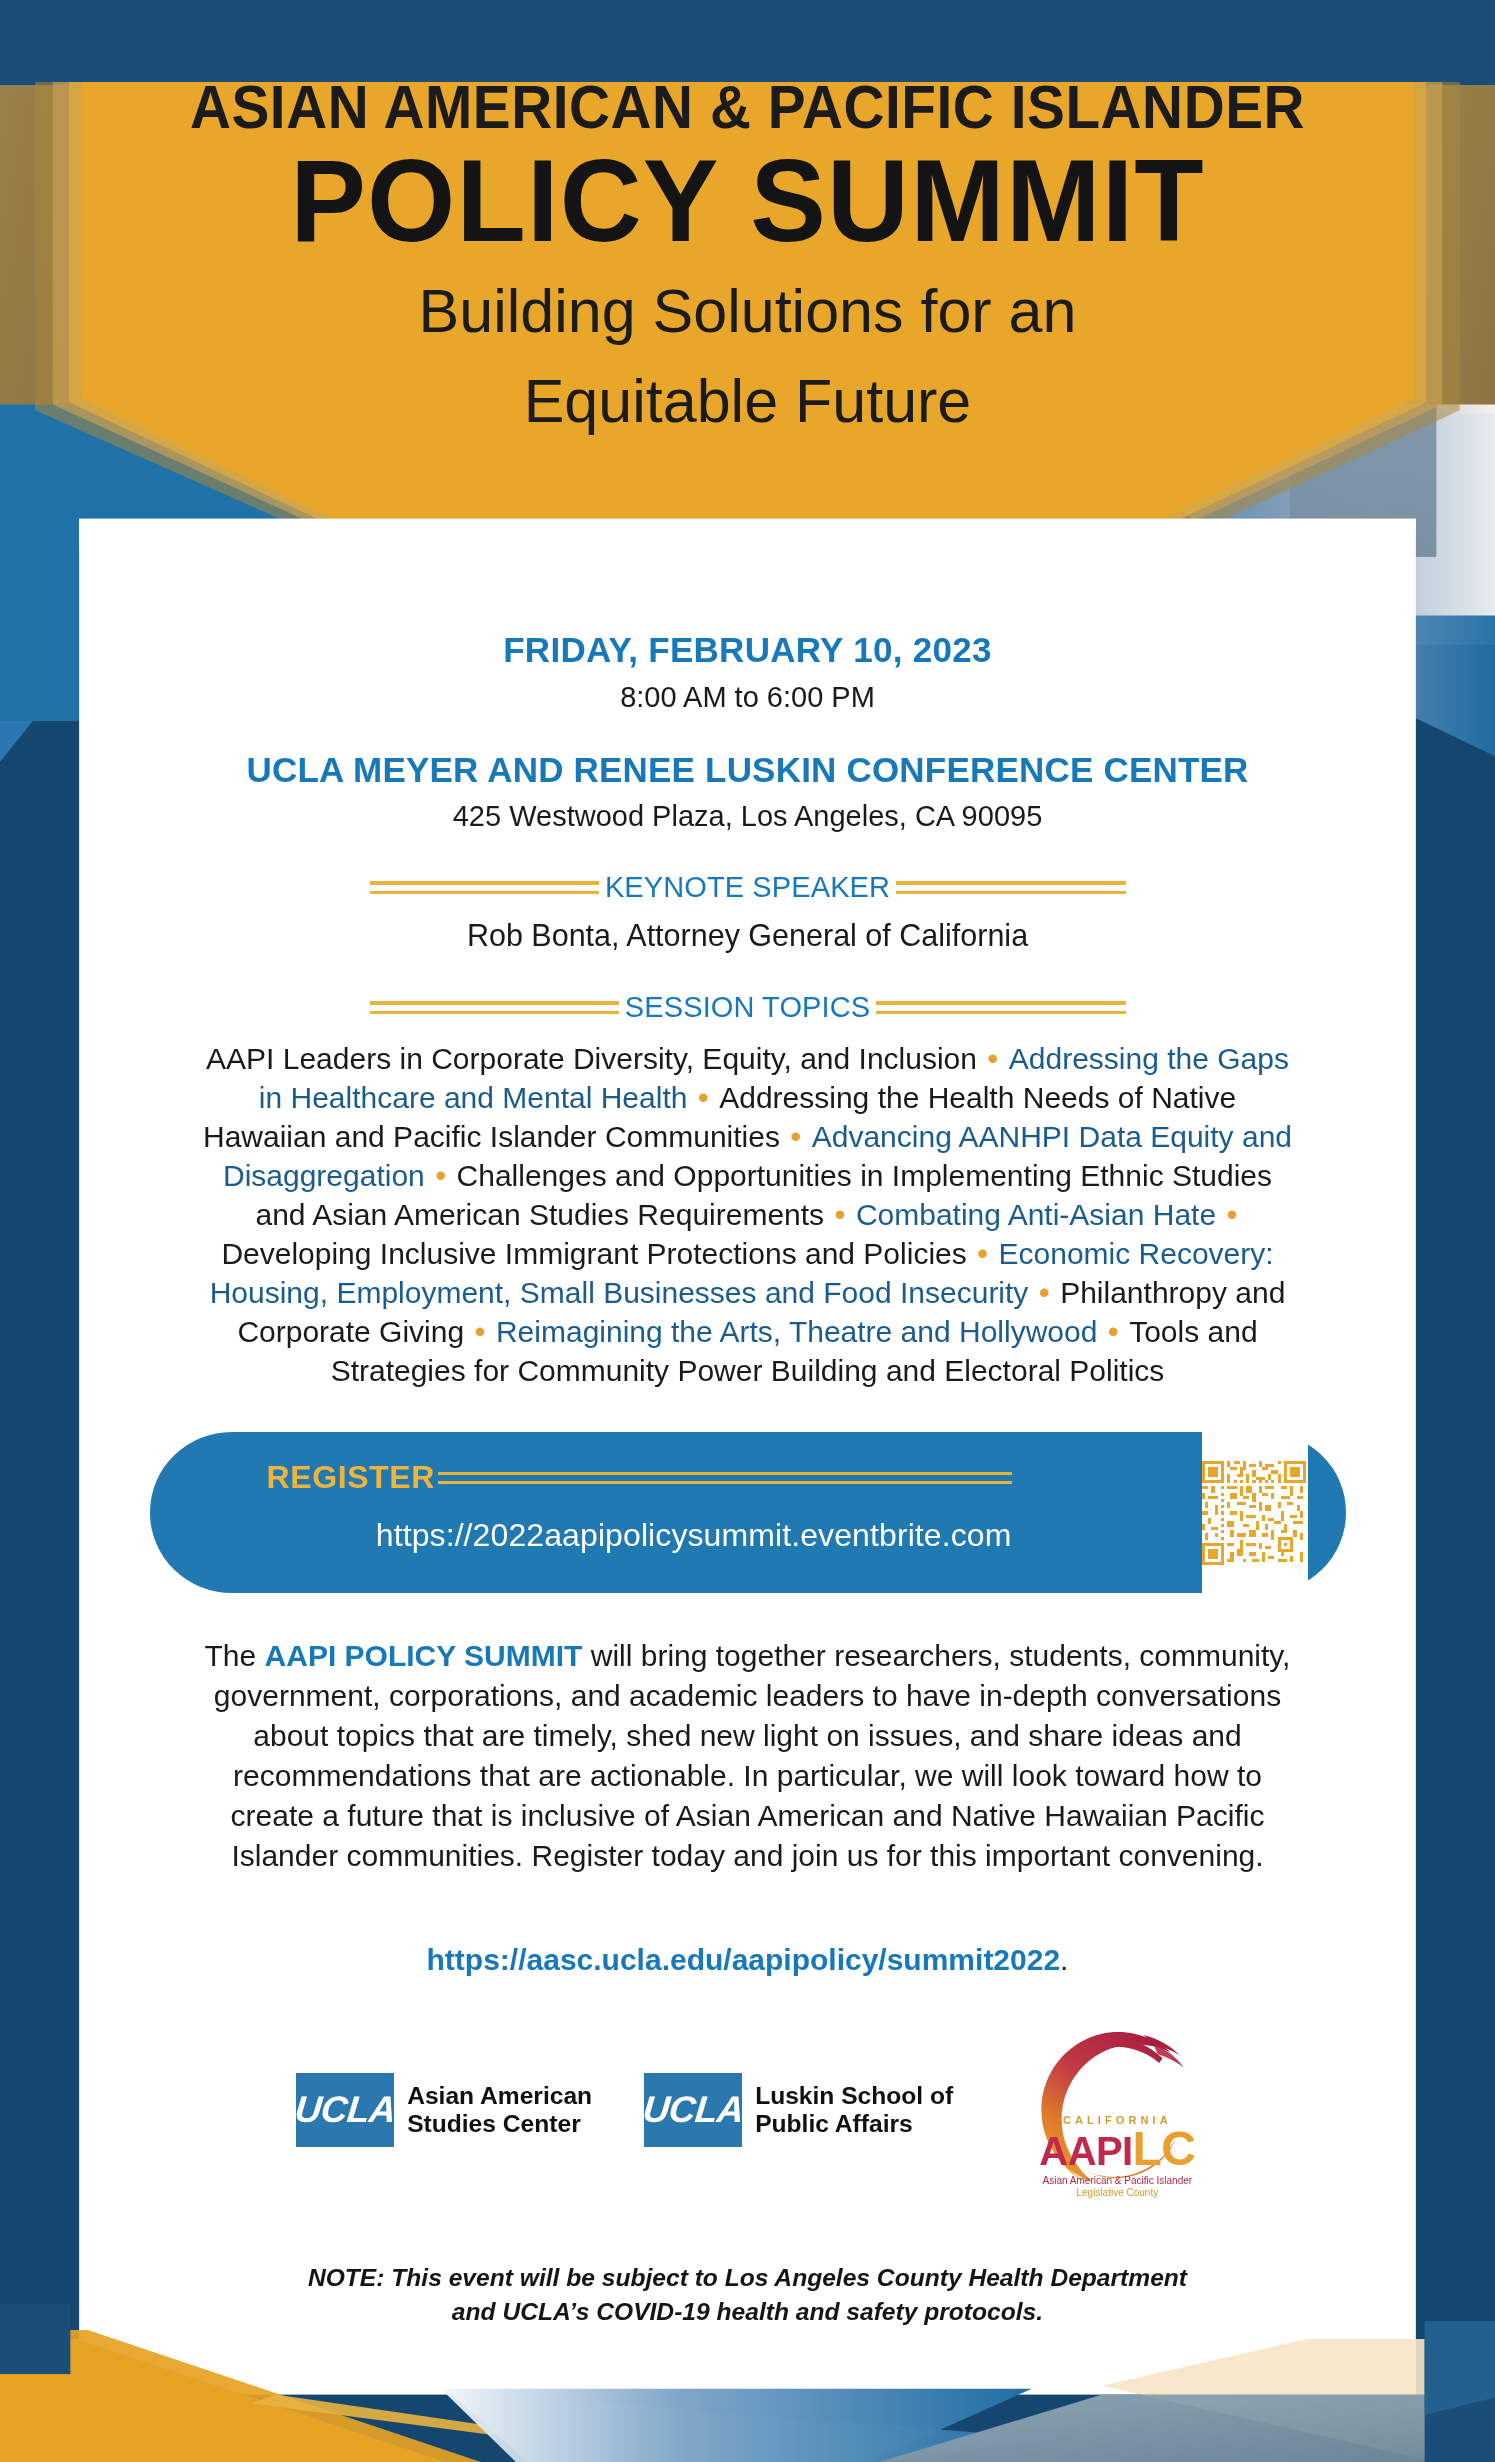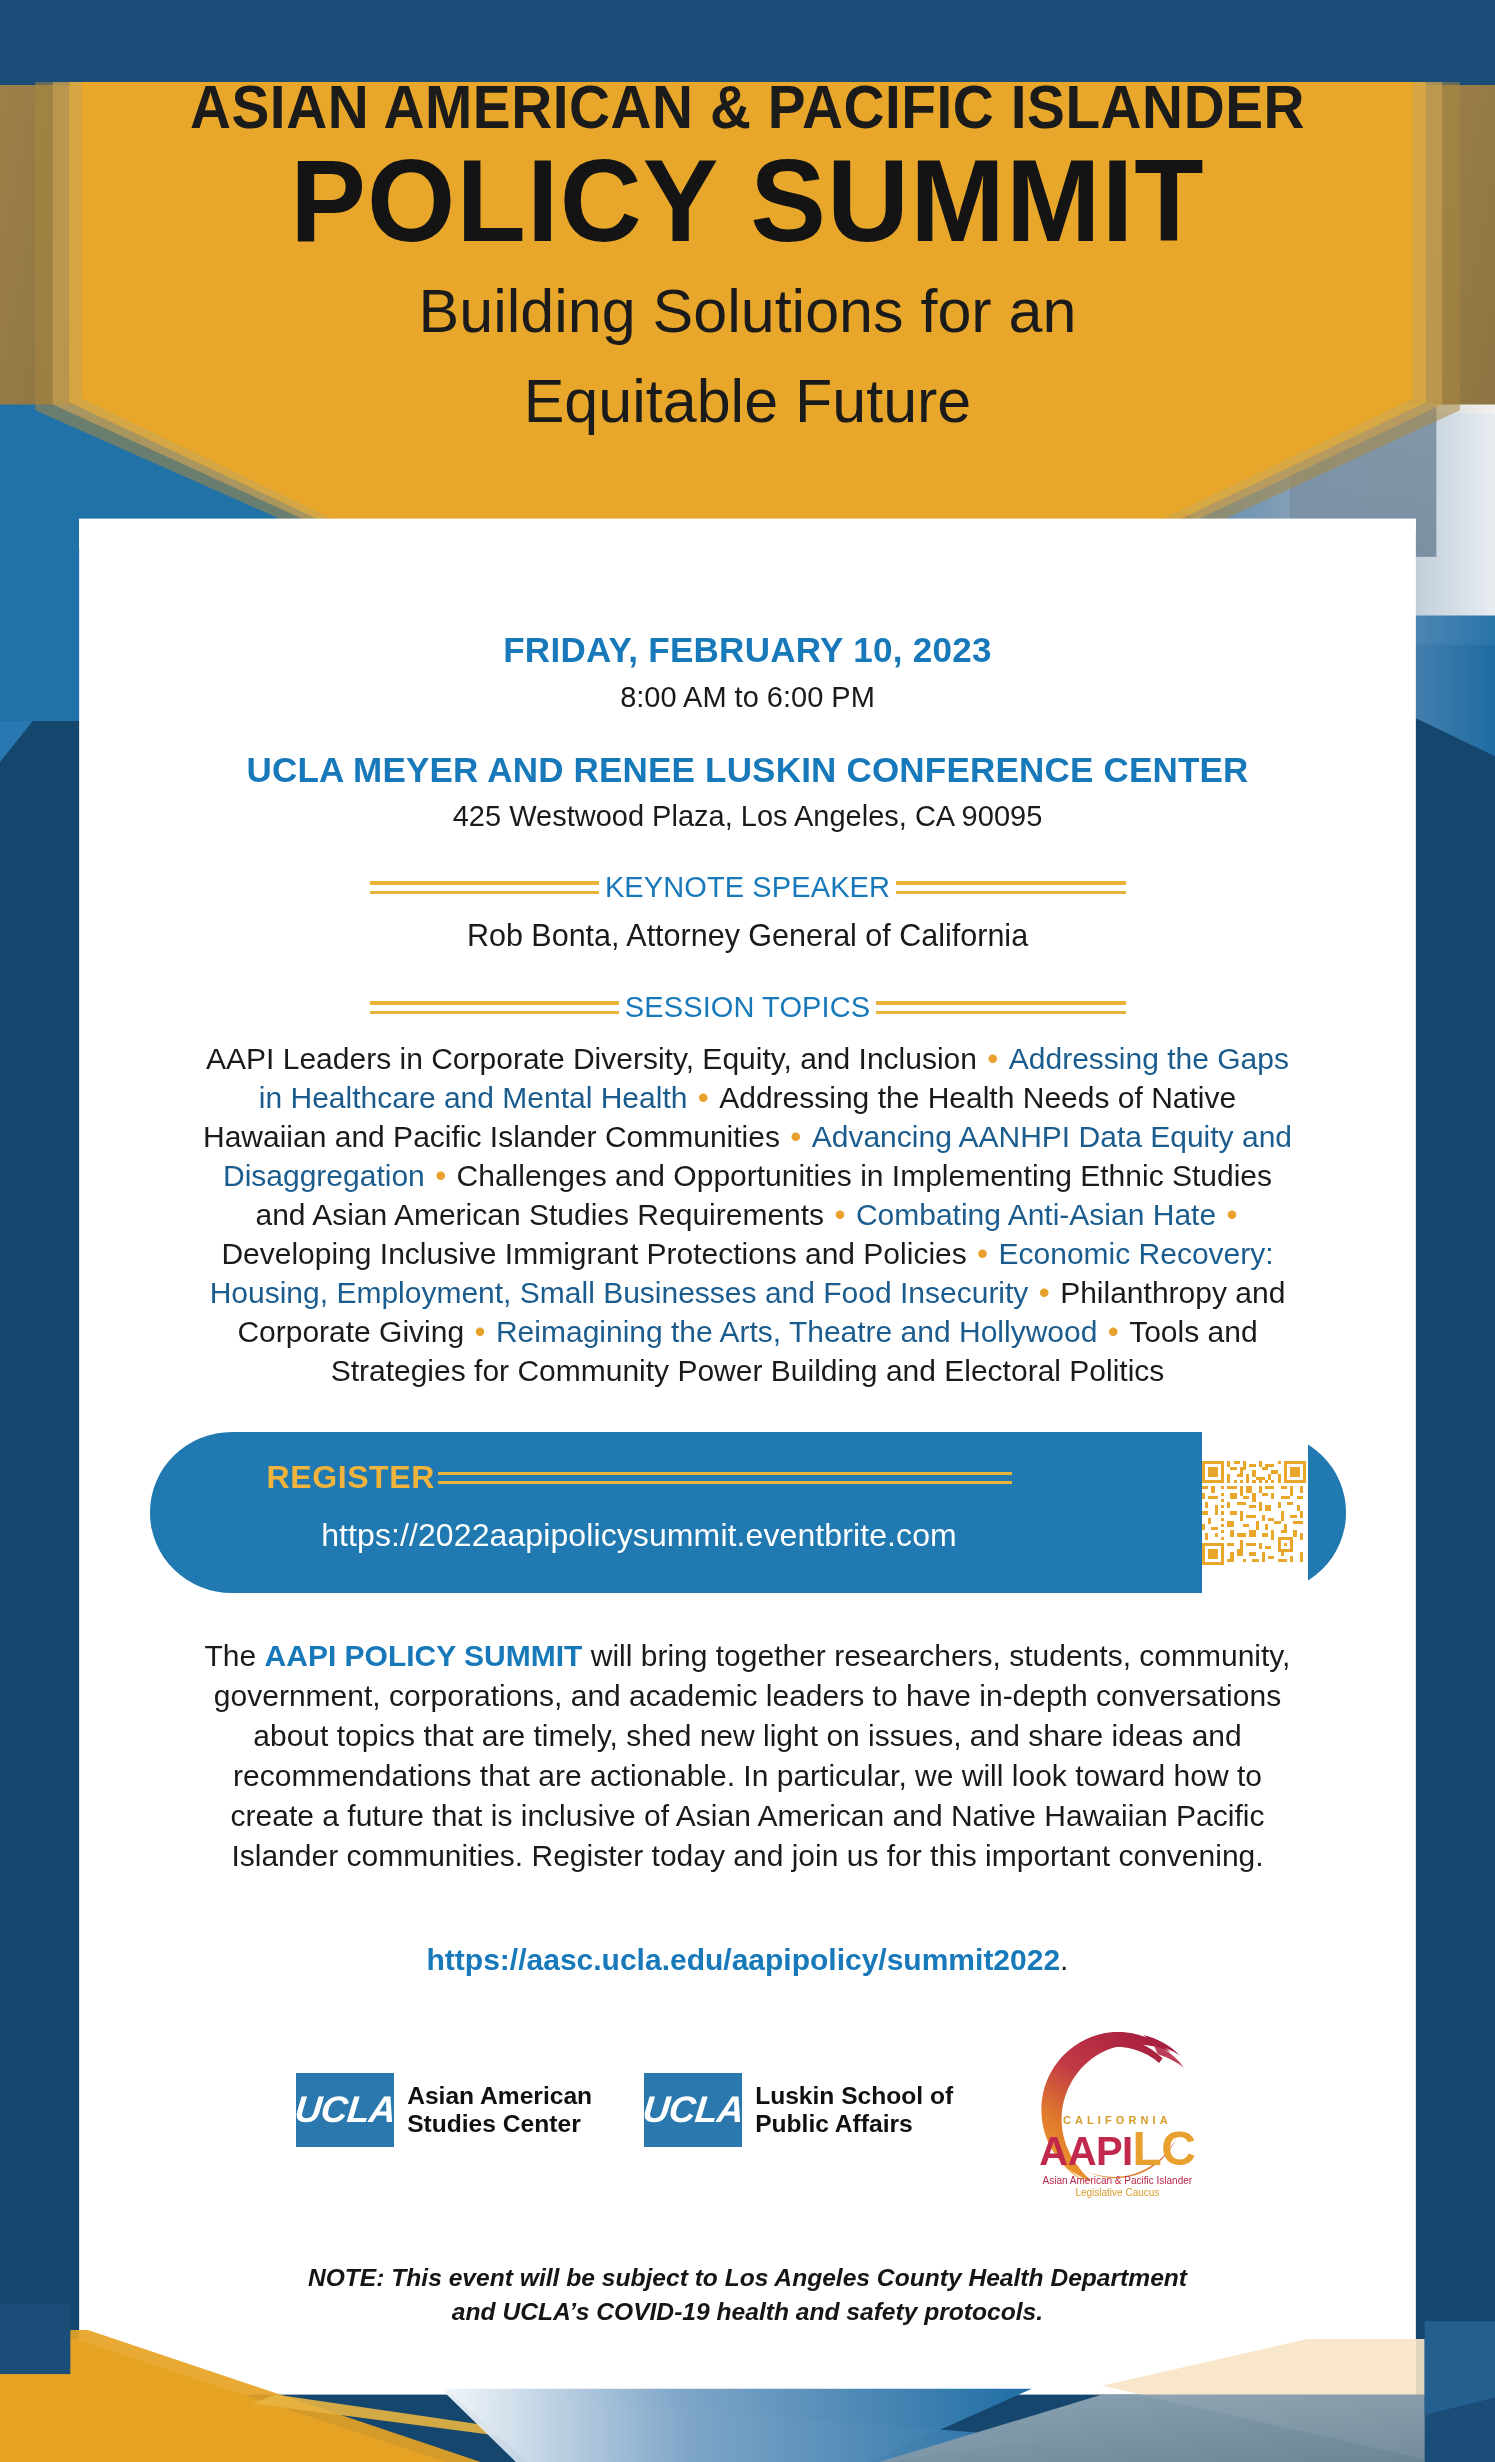--- a/index.html
+++ b/index.html
@@ -97,21 +97,21 @@
     position:relative;width:1196px;height:161px;
     margin:42px auto 0 auto;
   }
   .register-pill{
     position:absolute;left:0;top:0;
     width:1196px;height:161px;
     background:#2079b0;border-radius:82px/80px;
   }
   .register-inner{
     position:absolute;left:117px;top:27px;width:745px;
-    text-align:center;
+    text-align:right;
   }
   .reg-head{
     display:flex;align-items:center;width:745px;
   }
   .reg-head .reg-label{
     font-size:32px;font-weight:bold;color:#f0b33c;
     letter-spacing:0.6px;white-space:nowrap;padding-right:2.3px;
   }
   .reg-head .reg-rule{
     flex:1 1 auto;height:11.7px;position:relative;margin-left:1.2px;
@@ -499,21 +499,21 @@
       </svg>
       <div style="position:absolute;left:0;top:0;width:176px;height:176px;
                   display:flex;flex-direction:column;align-items:center;
                   justify-content:flex-end;pointer-events:none;">
         <div style="font-size:11px;letter-spacing:4.1px;color:#d79b2b;font-weight:600;
                     margin-left:13px;margin-bottom:-1.2px;">CALIFORNIA</div>
         <div style="margin-left:13px;line-height:1;">
           <span style="font-size:40px;font-weight:bold;color:#c0294c;letter-spacing:-0.6px;">AAPI</span><span style="font-size:48px;font-weight:bold;color:#e8a12e;letter-spacing:-0.6px;">LC</span>
         </div>
         <div style="font-size:10px;color:#b8254a;margin-top:1.8px;margin-left:13px;font-weight:500;">Asian American &amp; Pacific Islander</div>
-        <div style="font-size:10px;color:#d79b2b;margin-top:1.2px;margin-left:13px;font-weight:500;">Legislative Caucus</div>
+        <div style="font-size:10px;color:#d79b2b;margin-top:1.2px;margin-left:13px;font-weight:500;">Legislative County</div>
       </div>
     </div>
 
   </div>
 
   <div class="note">
     <div>NOTE: This event will be subject to Los Angeles County Health Department</div>
     <div>and UCLA’s COVID-19 health and safety protocols.</div>
   </div>
 

